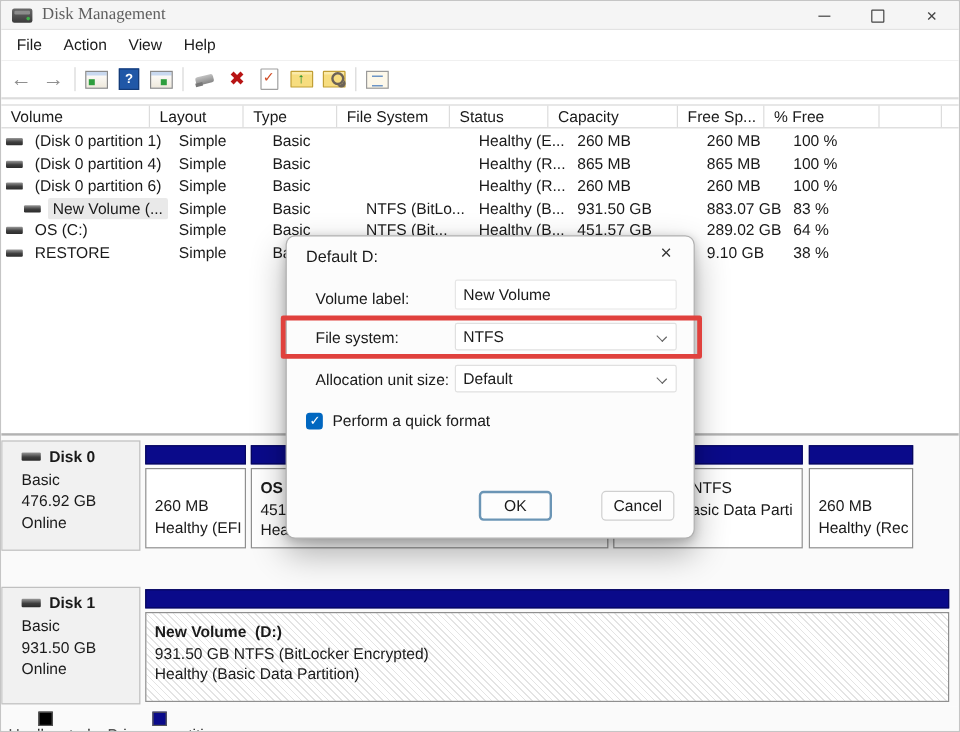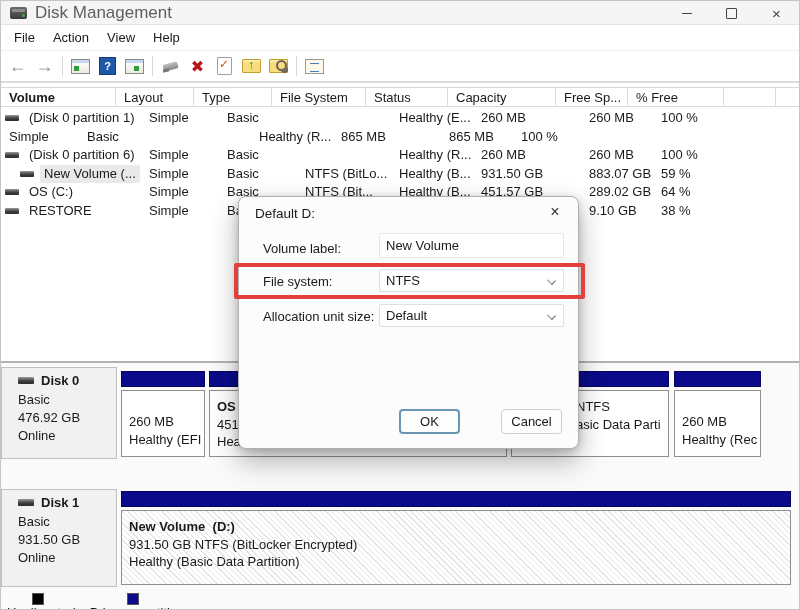--- a/index.html
+++ b/index.html
@@ -5,21 +5,21 @@
   * { box-sizing: border-box; margin: 0; padding: 0; }
   html,body { width:800px; height:610px; overflow:hidden; }
   body { font-family:"Liberation Sans","DejaVu Sans",sans-serif; font-size:13px; color:#1a1a1a; background:#fff; }
   .win { position:relative; width:800px; height:610px; border:1px solid #c5c5c5; background:#fff; overflow:hidden; }
 
   
   .titlebar { position:relative; height:24px; background:#f5f5f5; border-bottom:1px solid #e3e3e3; display:flex; align-items:center; }
   .app-icon { position:relative; width:17px; height:12px; margin:0 8px 0 9px; background:linear-gradient(#6b6b6b,#3a3a3a); border-radius:2px; }
   .app-icon::before { content:""; position:absolute; left:2px; top:2px; width:13px; height:3px; background:#8c8c8c; border-radius:1px; }
   .app-icon::after { content:""; position:absolute; right:2px; bottom:2px; width:3px; height:3px; background:#3fae4a; border-radius:50%; }
-  .title { color:#5f5f5f; font-size:17px; }
+  .title { color:#5f5f5f; font-size:14px;font-family:Liberation Serif, serif; }
   .winctl { position:absolute; right:0; top:0; height:24px; display:flex; }
   .ctl { width:45px; height:24px; display:flex; align-items:center; justify-content:center; color:#444; }
   .ctl-min::before { content:""; width:10px; height:1px; background:#444; }
   .ctl-max::before { content:""; width:9px; height:9px; border:1px solid #444; border-radius:1px; }
   .ctl-close { font-size:15px; line-height:1; }
 
   
   .menubar { height:26px; background:#fff; display:flex; align-items:center; padding-left:4px; border-bottom:1px solid #f0f0f0; }
   .menu-item { padding:3px 9px; }
 
@@ -125,21 +125,21 @@
       <span class="tbi i-delete"></span>
       <span class="tbi i-check-doc"></span>
       <span class="tbi i-folder-up"></span>
       <span class="tbi i-folder-search"></span>
       <span class="tsep"></span>
       <span class="tbi i-properties"></span>
     </div>
 
   <div class="listview">
     <div class="lv-header" id="lvheader">
-        <div class="hcell" style="width: 115px; font-weight: bold;">Volume</div>
+        <div class="hcell" style="width: 124px;">Volume</div>
         <div class="hcell" style="width: 78px;">Layout</div>
         <div class="hcell" style="width: 78px;">Type</div>
         <div class="hcell" style="width: 94px;">File System</div>
         <div class="hcell" style="width: 82px;">Status</div>
         <div class="hcell" style="width: 108px;">Capacity</div>
         <div class="hcell" style="width: 72px;">Free Sp...</div>
         <div class="hcell" style="width: 96px;">% Free</div>
         <div class="hcell" style="width: 52px;"></div>
       </div>
     <div class="lv-rows" id="lvrows">
@@ -150,20 +150,24 @@
           </div>
           <div class="cell" style="width: 78px;">Simple</div>
           <div class="cell" style="width: 78px;">Basic</div>
           <div class="cell" style="width: 94px;"></div>
           <div class="cell" style="width: 82px;">Healthy (E...</div>
           <div class="cell" style="width: 108px;">260 MB</div>
           <div class="cell" style="width: 72px;">260 MB</div>
           <div class="cell" style="width: 96px;">100 %</div>
         </div>
         <div class="lvrow">
+          <div class="cell cell-volume" style="width: 140px;">
+            <span class="volicon"></span>
+            <span class="vlabel">(Disk 0 partition 4)</span>
+          </div>
           <div class="cell" style="width: 78px;">Simple</div>
           <div class="cell" style="width: 78px;">Basic</div>
           <div class="cell" style="width: 94px;"></div>
           <div class="cell" style="width: 82px;">Healthy (R...</div>
           <div class="cell" style="width: 108px;">865 MB</div>
           <div class="cell" style="width: 72px;">865 MB</div>
           <div class="cell" style="width: 96px;">100 %</div>
         </div>
         <div class="lvrow">
           <div class="cell cell-volume" style="width: 140px;">
@@ -182,21 +186,21 @@
           <div class="cell cell-volume" style="width: 140px; padding-left: 19px;">
             <span class="volicon"></span>
             <span class="vlabel sel">New Volume (...</span>
           </div>
           <div class="cell" style="width: 78px;">Simple</div>
           <div class="cell" style="width: 78px;">Basic</div>
           <div class="cell" style="width: 94px;">NTFS (BitLo...</div>
           <div class="cell" style="width: 82px;">Healthy (B...</div>
           <div class="cell" style="width: 108px;">931.50 GB</div>
           <div class="cell" style="width: 72px;">883.07 GB</div>
-          <div class="cell" style="width: 96px;">59 %</div>
+          <div class="cell" style="width: 96px;">83 %</div>
         </div>
         <div class="lvrow">
           <div class="cell cell-volume" style="width: 140px;">
             <span class="volicon"></span>
             <span class="vlabel">OS (C:)</span>
           </div>
           <div class="cell" style="width: 78px;">Simple</div>
           <div class="cell" style="width: 78px;">Basic</div>
           <div class="cell" style="width: 94px;">NTFS (Bit...</div>
           <div class="cell" style="width: 82px;">Healthy (B...</div>
@@ -303,18 +307,22 @@
       <span>NTFS</span>
       <span class="chev"></span>
     </div>
 
     <div class="dlg-label" style="top:112px">Allocation unit size:</div>
     <div class="dlg-select" style="top:107px">
       <span>Default</span>
       <span class="chev"></span>
     </div>
 
+    <div class="chkrow" style="top:146px">
+      <span class="chk checked" id="chk-quick"></span>
+      <span>Perform a quick format</span>
+    </div>
 
     <div class="btn btn-ok">OK</div>
     <div class="btn btn-cancel">Cancel</div>
   </div>
 
 </div>
 
 </body></html>

